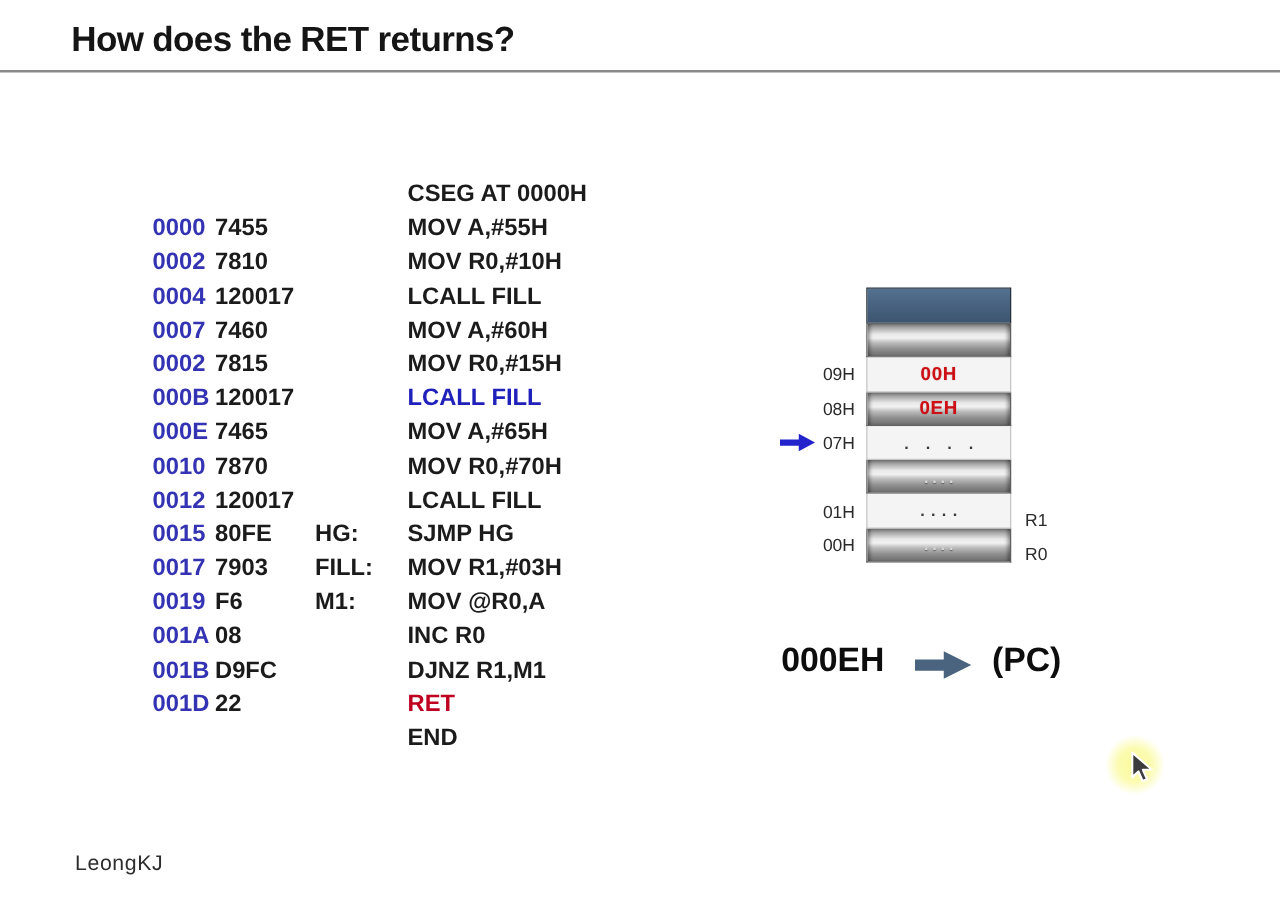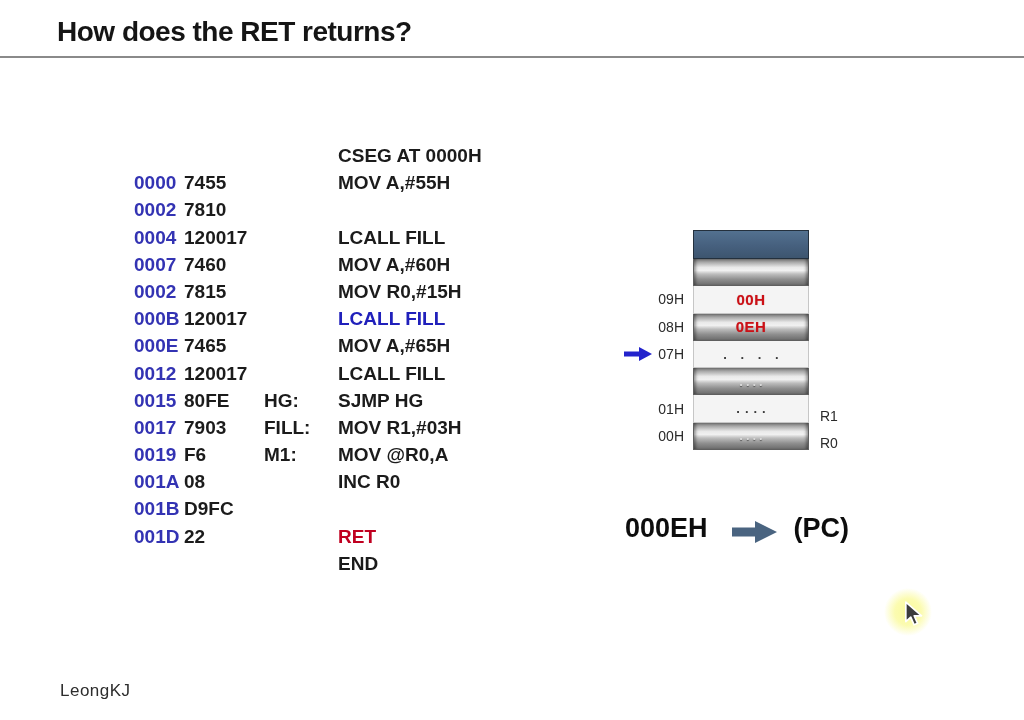--- a/index.html
+++ b/index.html
@@ -7,21 +7,21 @@
     position:relative;width:1024px;height:700px;background:#ffffff;overflow:hidden;
     font-family:"Liberation Sans", sans-serif;color:#111;
   }
   
   .title{
     position:absolute;left:57px;top:16px;font-size:28px;font-weight:700;color:#151515;
     letter-spacing:-0.5px;
   }
   .top-rule{position:absolute;left:0;top:56px;width:1024px;height:2px;background:#8a8a8a;}
   
-  .code{position:absolute;left:16px;top:142px;width:620px;}
+  .code{position:absolute;left:4px;top:142px;width:620px;}
   .code-row{position:relative;height:27.2px;}
   .c{position:absolute;top:0;line-height:27.2px;font-size:19px;font-weight:700;color:#1b1b1b;white-space:pre;}
   .c.addr{left:118px;color:var(--address-blue);}
   .c.op{left:168px;}
   .c.lbl{left:248px;}
   .c.instr{left:322px;}
   .c.hl-blue{color:var(--highlight-blue);}
   .c.hl-red{color:var(--highlight-red);}
   
   .stack{position:absolute;left:693px;top:230px;width:116px;}
@@ -72,20 +72,21 @@
         <span class="c instr">CSEG AT 0000H</span>
       </div>
       <div class="code-row">
         <span class="c addr">0000</span>
         <span class="c op">7455</span>
         <span class="c instr">MOV A,#55H</span>
       </div>
       <div class="code-row">
         <span class="c addr">0002</span>
         <span class="c op">7810</span>
+        <span class="c instr">MOV R0,#10H</span>
       </div>
       <div class="code-row">
         <span class="c addr">0004</span>
         <span class="c op">120017</span>
         <span class="c instr">LCALL FILL</span>
       </div>
       <div class="code-row">
         <span class="c addr">0007</span>
         <span class="c op">7460</span>
         <span class="c instr">MOV A,#60H</span>
@@ -97,20 +98,25 @@
       </div>
       <div class="code-row">
         <span class="c addr">000B</span>
         <span class="c op">120017</span>
         <span class="c instr hl-blue">LCALL FILL</span>
       </div>
       <div class="code-row">
         <span class="c addr">000E</span>
         <span class="c op">7465</span>
         <span class="c instr">MOV A,#65H</span>
+      </div>
+      <div class="code-row">
+        <span class="c addr">0010</span>
+        <span class="c op">7870</span>
+        <span class="c instr">MOV R0,#70H</span>
       </div>
       <div class="code-row">
         <span class="c addr">0012</span>
         <span class="c op">120017</span>
         <span class="c instr">LCALL FILL</span>
       </div>
       <div class="code-row">
         <span class="c addr">0015</span>
         <span class="c op">80FE</span>
         <span class="c lbl">HG:</span>
@@ -129,20 +135,21 @@
         <span class="c instr">MOV @R0,A</span>
       </div>
       <div class="code-row">
         <span class="c addr">001A</span>
         <span class="c op">08</span>
         <span class="c instr">INC R0</span>
       </div>
       <div class="code-row">
         <span class="c addr">001B</span>
         <span class="c op">D9FC</span>
+        <span class="c instr">DJNZ R1,M1</span>
       </div>
       <div class="code-row">
         <span class="c addr">001D</span>
         <span class="c op">22</span>
         <span class="c instr hl-red">RET</span>
       </div>
       <div class="code-row">
         <span class="c instr">END</span>
       </div>
     </div>

